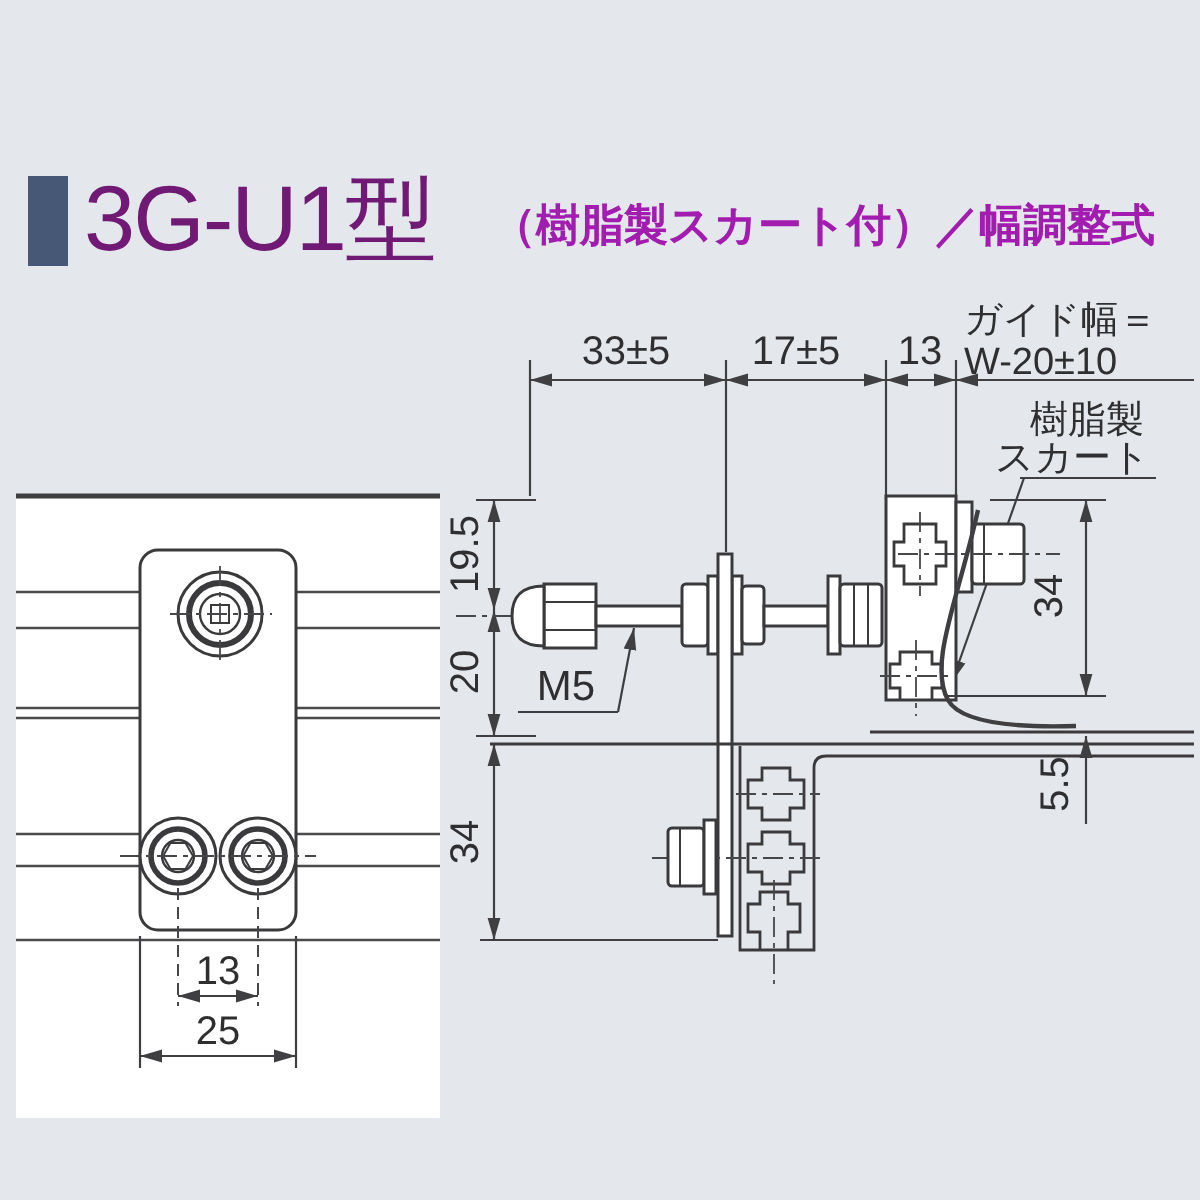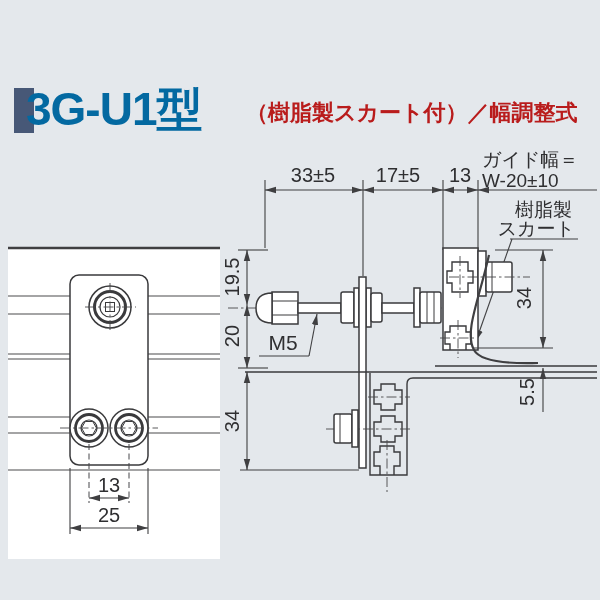--- a/index.html
+++ b/index.html
@@ -8,27 +8,27 @@
     background:#e4e8ec;
     font-family:"Liberation Sans","DejaVu Sans",sans-serif;
     position:relative;
   }
   .stage{position:absolute;inset:0;width:600px;height:600px;}
   .hdr-marker{
     position:absolute;left:14px;top:88px;width:20px;height:45px;
     background:#475877;
   }
   .hdr-title{
-    position:absolute;left:26px;top:86px;
-    font-size:46px;font-weight:bold;color:#0369a1;
+    position:absolute;left:42px;top:86px;
+    font-size:46px;font-weight:normal;color:#701a75;
     letter-spacing:-1px;line-height:1.0;white-space:nowrap;
   }
   .hdr-sub{
     position:absolute;left:246px;top:102px;
-    font-size:22px;font-weight:bold;color:#b91c1c;
+    font-size:22px;font-weight:bold;color:#a21caf;
     line-height:1.0;white-space:nowrap;
   }
   svg{position:absolute;left:0;top:0;}
   svg text{
     font-family:"Liberation Sans","DejaVu Sans",sans-serif;
     fill:#2f2f31;
   }
   .dimtxt{font-size:20px;}
   .lbltxt{font-size:19px;}
   .m5txt{font-size:21px;}

